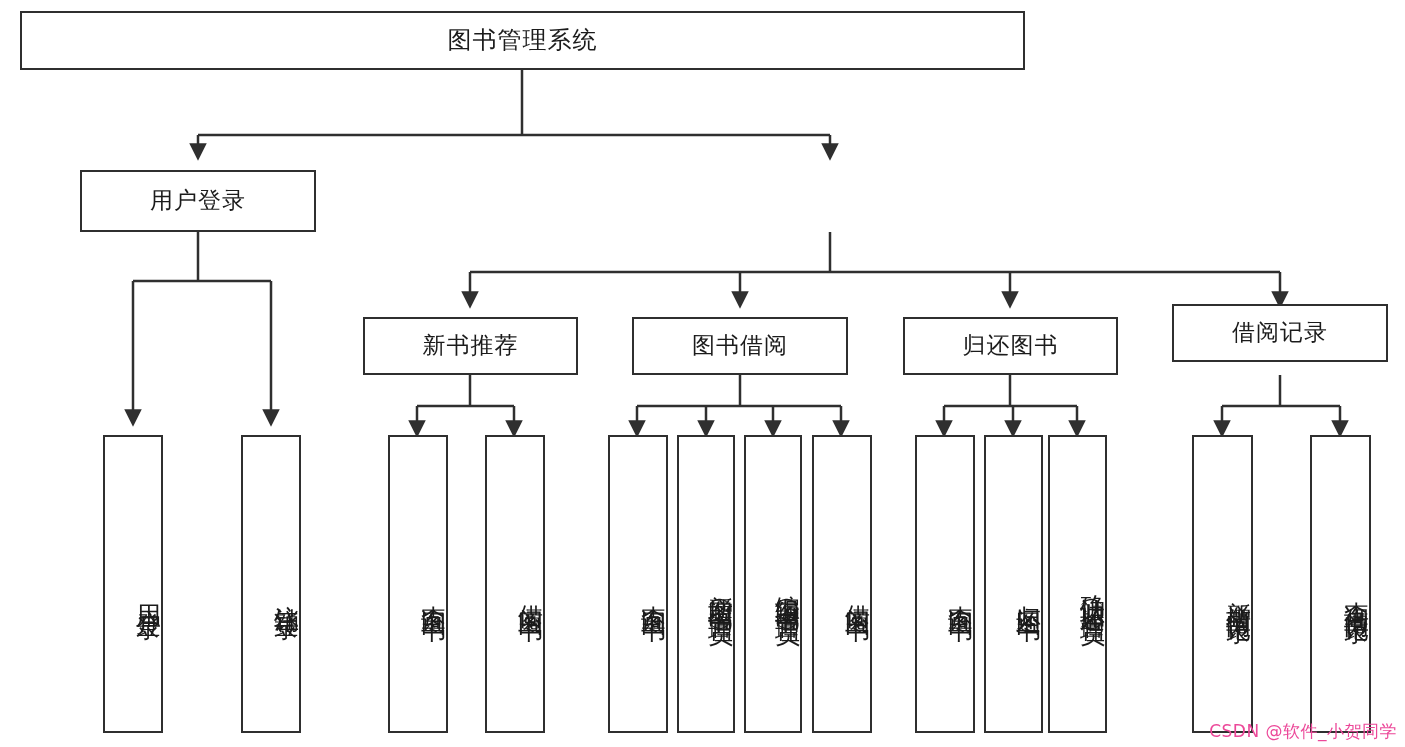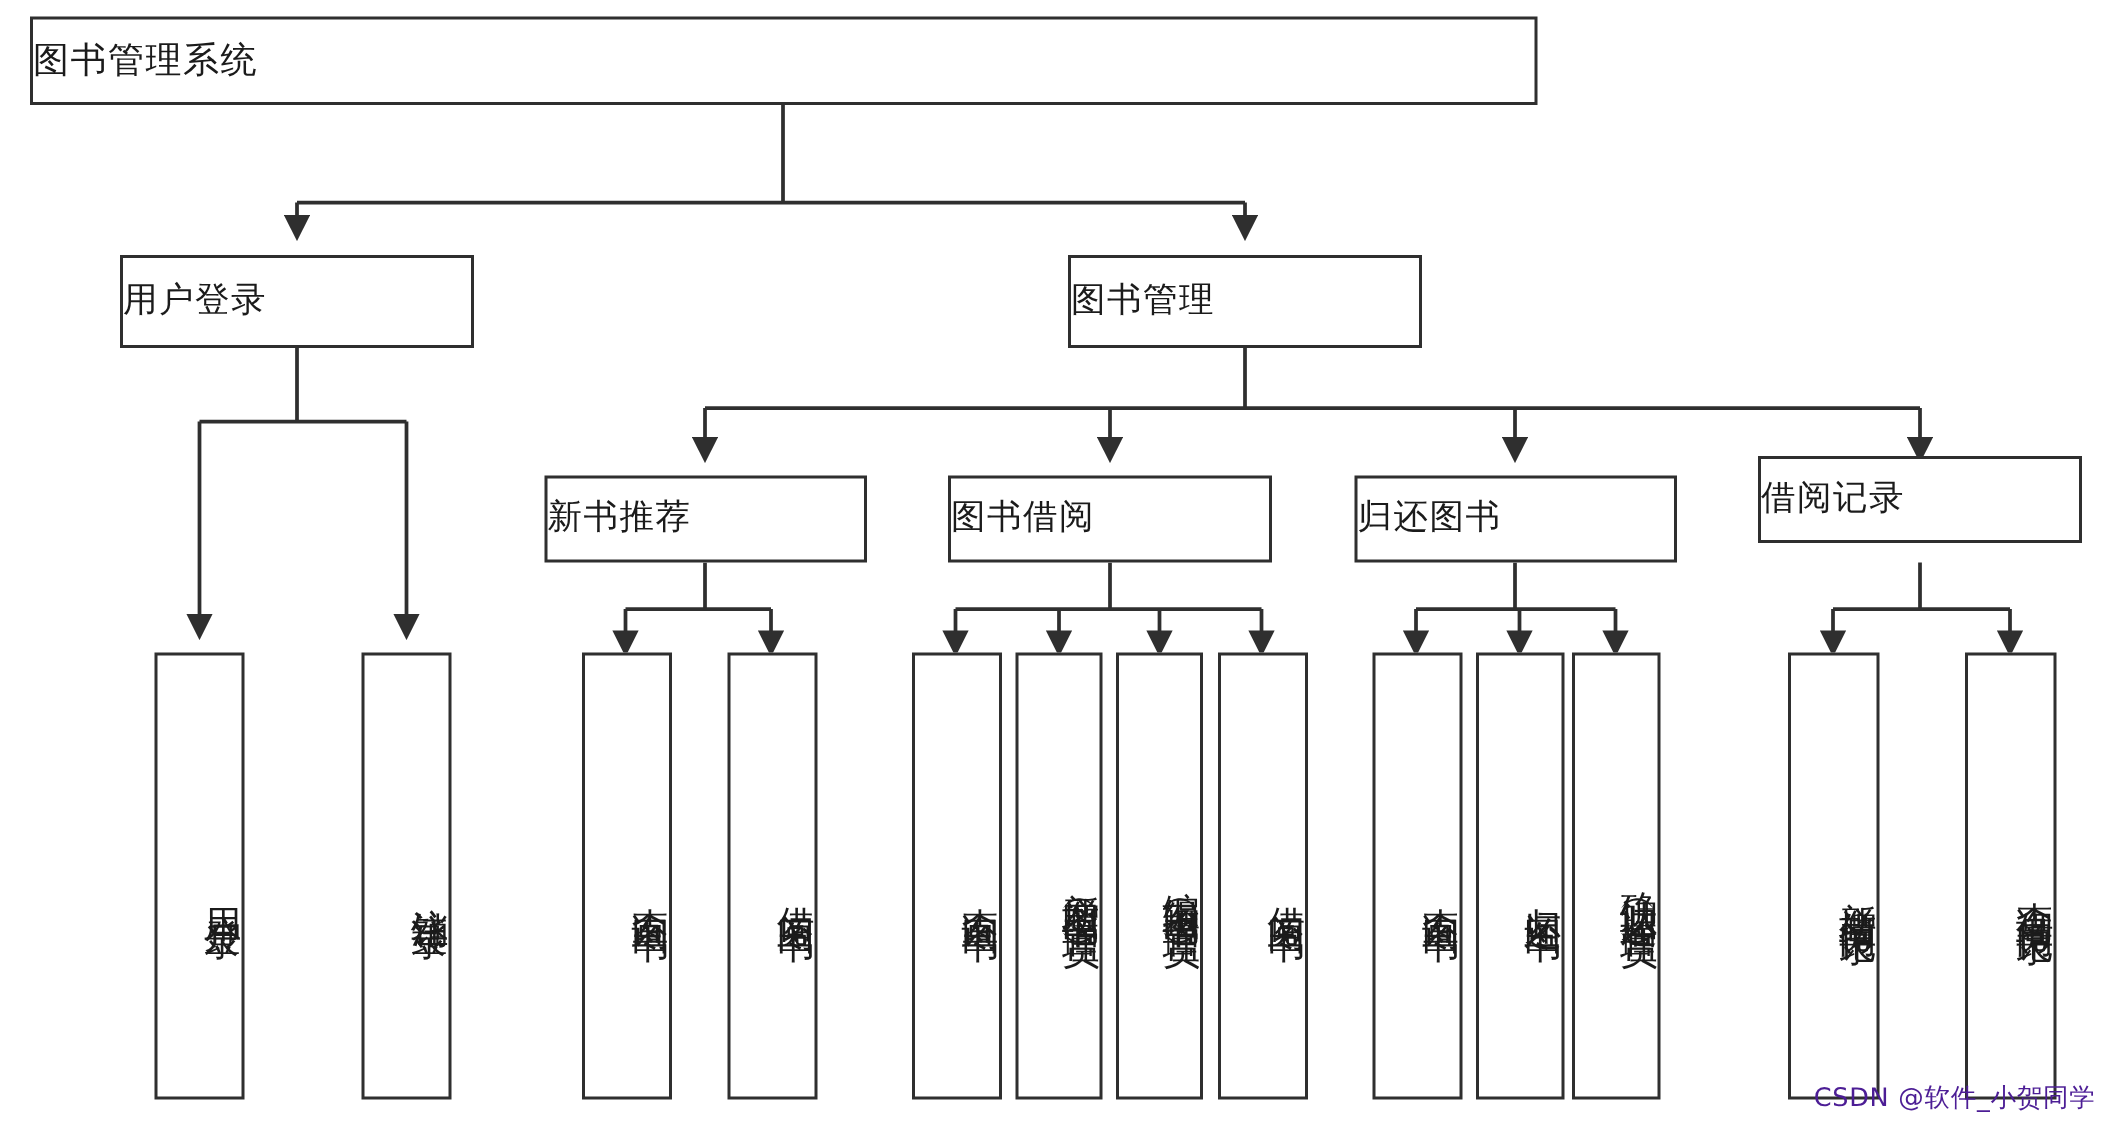--- a/index.html
+++ b/index.html
@@ -25,21 +25,21 @@
     height: 747px;
     pointer-events: none;
   }
   .node {
     position: absolute;
     box-sizing: border-box;
     border: 2.5px solid #2f2f2f;
     background: #ffffff;
     display: flex;
     align-items: center;
-    justify-content: flex-start;
+    justify-content: center;
     color: #1b1b1b;
     text-align: center;
   }
   .node.horiz {
     font-size: 23px;
     letter-spacing: 1px;
     line-height: 1.2;
   }
   .node.horiz.root {
     font-size: 24px;
@@ -60,21 +60,21 @@
   }
   .vert .node-label {
     writing-mode: vertical-rl;
     text-orientation: upright;
   }
   #watermark {
     position: absolute;
     right: 8px;
     bottom: 4px;
     font-size: 17px;
-    color: #4c1d95;
+    color: #ec4899;
     letter-spacing: 0.5px;
     white-space: nowrap;
     user-select: none;
   }
 </style>
 </head>
 <body>
 
 <div id="canvas">
 
@@ -128,23 +128,20 @@
     </g>
   </svg>
 
   <div class="node horiz root" style="left:20px; top:11px; width:1005px; height:59px;">
     <span class="node-label">图书管理系统</span>
   </div>
 
   <div class="node horiz" style="left:80px; top:170px; width:236px; height:62px;">
     <span class="node-label">用户登录</span>
   </div>
-  <div class="node horiz" style="left:712px; top:170px; width:236px; height:62px;">
-    <span class="node-label">图书管理</span>
-  </div>
 
   <div class="node horiz" style="left:632px; top:317px; width:216px; height:58px;">
     <span class="node-label">图书借阅</span>
   </div>
   <div class="node horiz" style="left:363px; top:317px; width:215px; height:58px;">
     <span class="node-label">新书推荐</span>
   </div>
   <div class="node horiz" style="left:903px; top:317px; width:215px; height:58px;">
     <span class="node-label">归还图书</span>
   </div>

